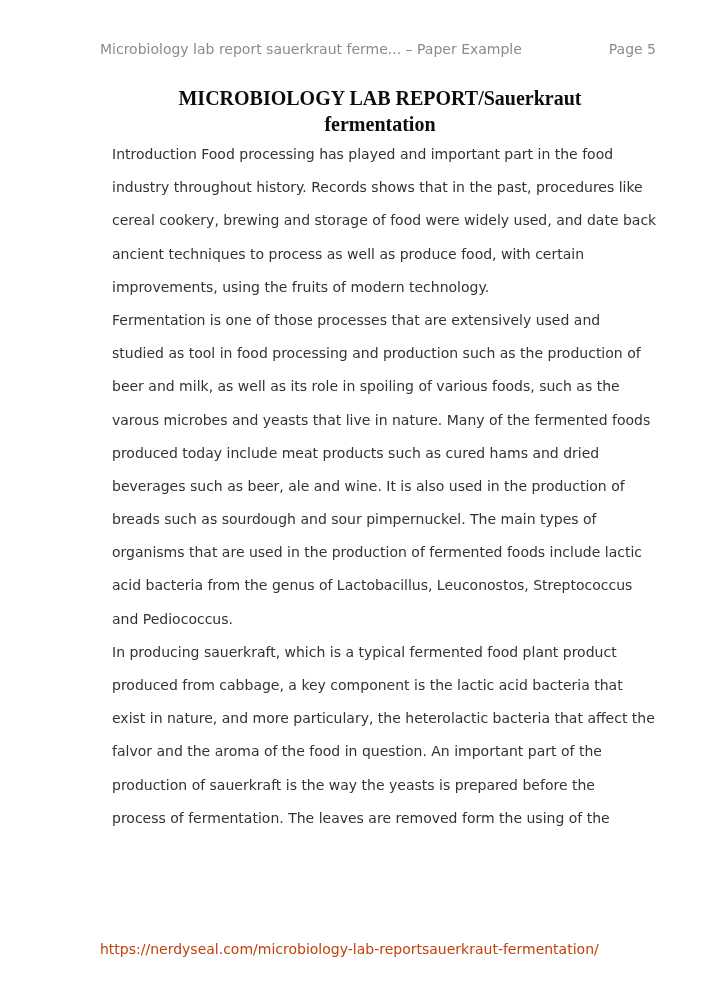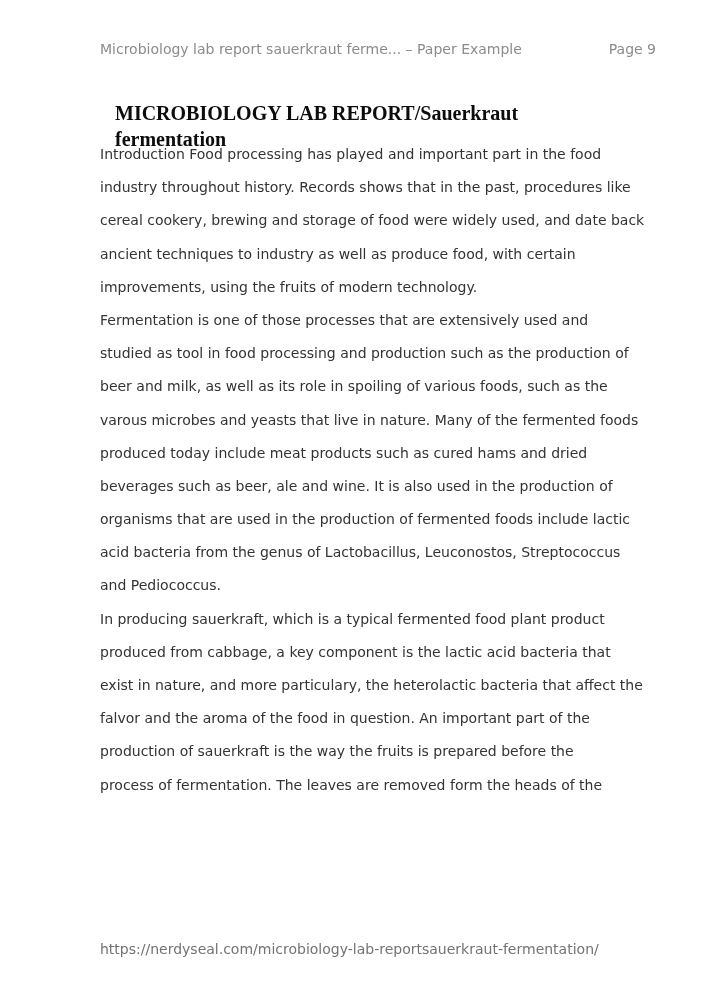--- a/index.html
+++ b/index.html
@@ -40,74 +40,76 @@
     left: 100px;
     top: 138px;
     width: 560px;
     font-size: 14px;
     color: #333333;
   }
   .text-line {
     height: 33.2px;
     line-height: 33.2px;
     white-space: nowrap;
+    margin-left: 12px;
   }
   .page-footer {
     position: absolute;
     left: 100px;
     top: 941px;
     font-size: 14px;
-    color: #737373;
+    color: #c2410c;
     white-space: nowrap;
     text-decoration: none;
   }
 </style>
 </head>
 <body>
 
 <div class="page">
 
   <div class="page-header">
     <span>Microbiology lab report sauerkraut ferme... – Paper Example</span>
-    <span>Page 9</span>
+    <span>Page 5</span>
   </div>
 
-  <h1 class="doc-title" style="margin:15px;">
+  <h1 class="doc-title" style="margin:0;text-align:center;">
     <span style="display:block;">MICROBIOLOGY LAB REPORT/Sauerkraut</span>
     <span style="display:block;">fermentation</span>
   </h1>
 
   <div class="article">
 
     <div>
       <div class="text-line">Introduction Food processing has played and important part in the food</div>
       <div class="text-line">industry throughout history. Records shows that in the past, procedures like</div>
       <div class="text-line">cereal cookery, brewing and storage of food were widely used, and date back</div>
-      <div class="text-line">ancient techniques to industry as well as produce food, with certain</div>
+      <div class="text-line">ancient techniques to process as well as produce food, with certain</div>
       <div class="text-line">improvements, using the fruits of modern technology.</div>
     </div>
 
     <div>
       <div class="text-line">Fermentation is one of those processes that are extensively used and</div>
       <div class="text-line">studied as tool in food processing and production such as the production of</div>
       <div class="text-line">beer and milk, as well as its role in spoiling of various foods, such as the</div>
       <div class="text-line">varous microbes and yeasts that live in nature. Many of the fermented foods</div>
       <div class="text-line">produced today include meat products such as cured hams and dried</div>
       <div class="text-line">beverages such as beer, ale and wine. It is also used in the production of</div>
+      <div class="text-line">breads such as sourdough and sour pimpernuckel. The main types of</div>
       <div class="text-line">organisms that are used in the production of fermented foods include lactic</div>
       <div class="text-line">acid bacteria from the genus of Lactobacillus, Leuconostos, Streptococcus</div>
       <div class="text-line">and Pediococcus.</div>
     </div>
 
     <div>
       <div class="text-line">In producing sauerkraft, which is a typical fermented food plant product</div>
       <div class="text-line">produced from cabbage, a key component is the lactic acid bacteria that</div>
       <div class="text-line">exist in nature, and more particulary, the heterolactic bacteria that affect the</div>
       <div class="text-line">falvor and the aroma of the food in question. An important part of the</div>
-      <div class="text-line">production of sauerkraft is the way the fruits is prepared before the</div>
-      <div class="text-line">process of fermentation. The leaves are removed form the heads of the</div>
+      <div class="text-line">production of sauerkraft is the way the yeasts is prepared before the</div>
+      <div class="text-line">process of fermentation. The leaves are removed form the using of the</div>
     </div>
 
   </div>
 
   <a class="page-footer" href="#">https://nerdyseal.com/microbiology-lab-reportsauerkraut-fermentation/</a>
 
 </div>
 
 </body></html>

